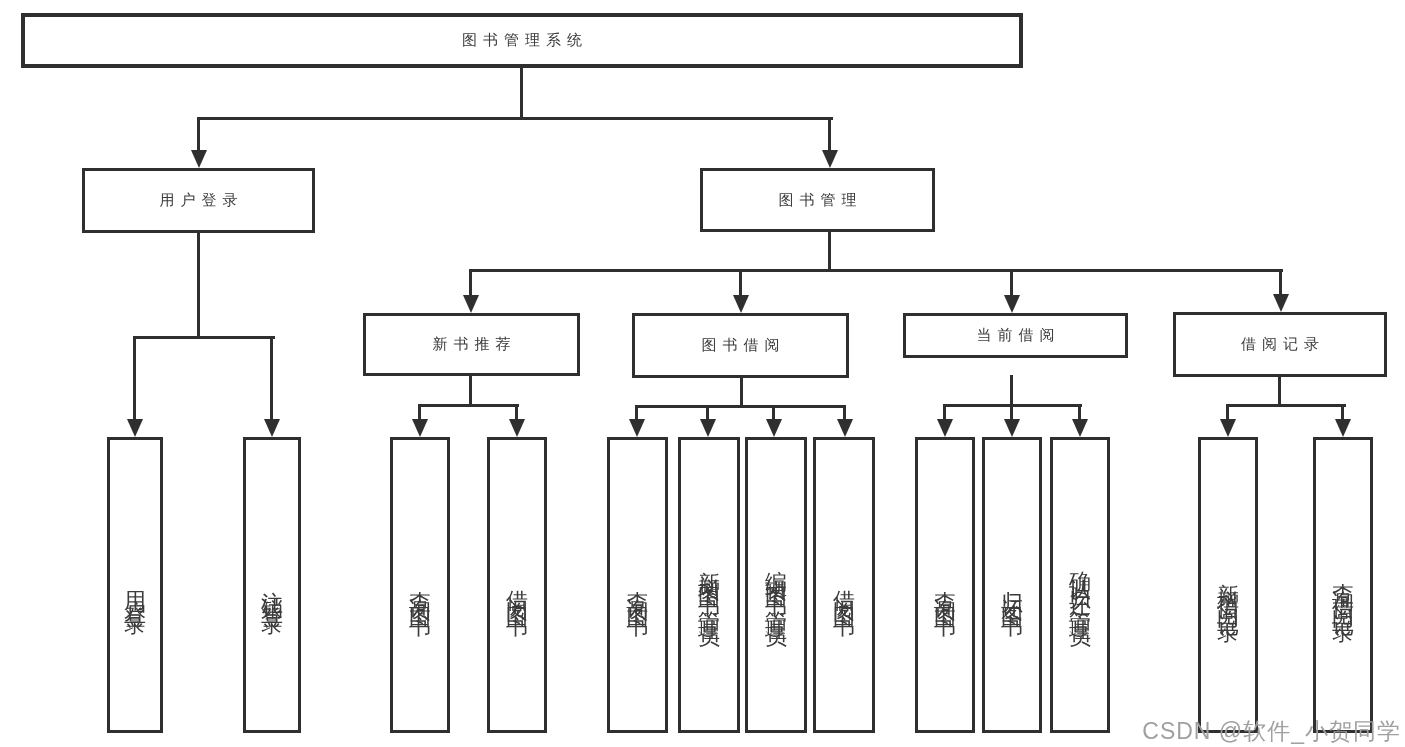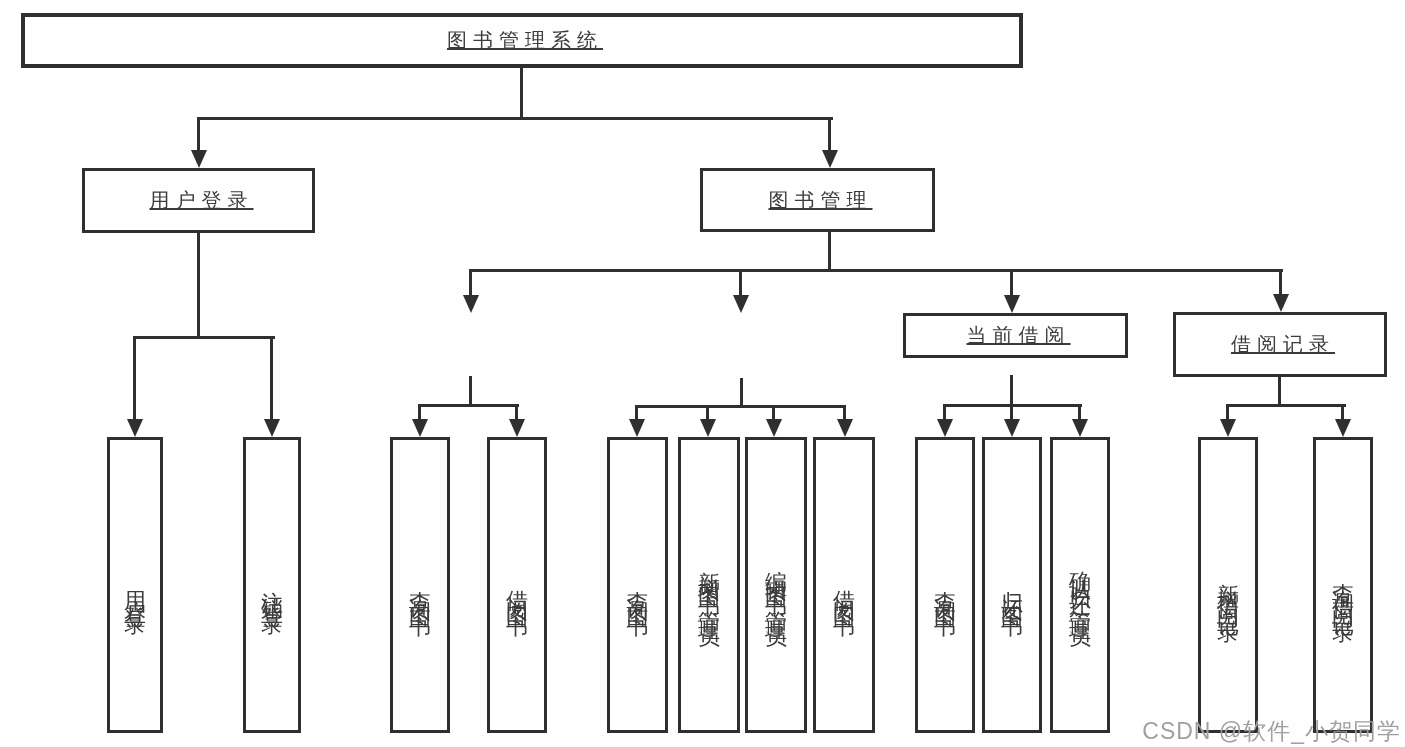--- a/index.html
+++ b/index.html
@@ -16,22 +16,22 @@
     font-family:"Liberation Sans","DejaVu Sans",sans-serif;
     color:var(--text);
   }
   .node{
     position:absolute;box-sizing:border-box;
     border:3px solid var(--line);background:var(--box-bg);
     display:flex;align-items:center;justify-content:center;
   }
   .node.thick{border-width:4px;}
   .htext{
-    font-size:20px;letter-spacing:6px;white-space:nowrap;
-    color:var(--text);padding-left:6px;text-decoration:underline; 
+    font-size:15px;letter-spacing:6px;white-space:nowrap;
+    color:var(--text);padding-left:6px; 
   }
   .vtext{
     writing-mode:vertical-rl;text-orientation:mixed;
     font-size:22px;letter-spacing:8px;line-height:1;
     color:var(--text);padding-top:8px; 
   }
   .seg{position:absolute;background:var(--line);}
   .arrowhead{
     position:absolute;width:0;height:0;
     border-left:8px solid transparent;border-right:8px solid transparent;
@@ -107,20 +107,26 @@
     <span class="htext">图书管理系统</span>
   </div>
 
   <div class="node hnode" style="left:82px;top:168px;width:233px;height:65px">
     <span class="htext">用户登录</span>
   </div>
   <div class="node hnode" style="left:700px;top:168px;width:235px;height:64px">
     <span class="htext">图书管理</span>
   </div>
 
+  <div class="node hnode" style="left:363px;top:313px;width:217px;height:63px">
+    <span class="htext">新书推荐</span>
+  </div>
+  <div class="node hnode" style="left:632px;top:313px;width:217px;height:65px">
+    <span class="htext">图书借阅</span>
+  </div>
   <div class="node hnode" style="left:903px;top:313px;width:225px;height:45px">
     <span class="htext">当前借阅</span>
   </div>
   <div class="node hnode" style="left:1173px;top:312px;width:214px;height:65px">
     <span class="htext">借阅记录</span>
   </div>
 
   <div class="node leaf" style="left:107px;top:437px;width:56px;height:296px">
     <span class="vtext">用户登录</span>
   </div>

